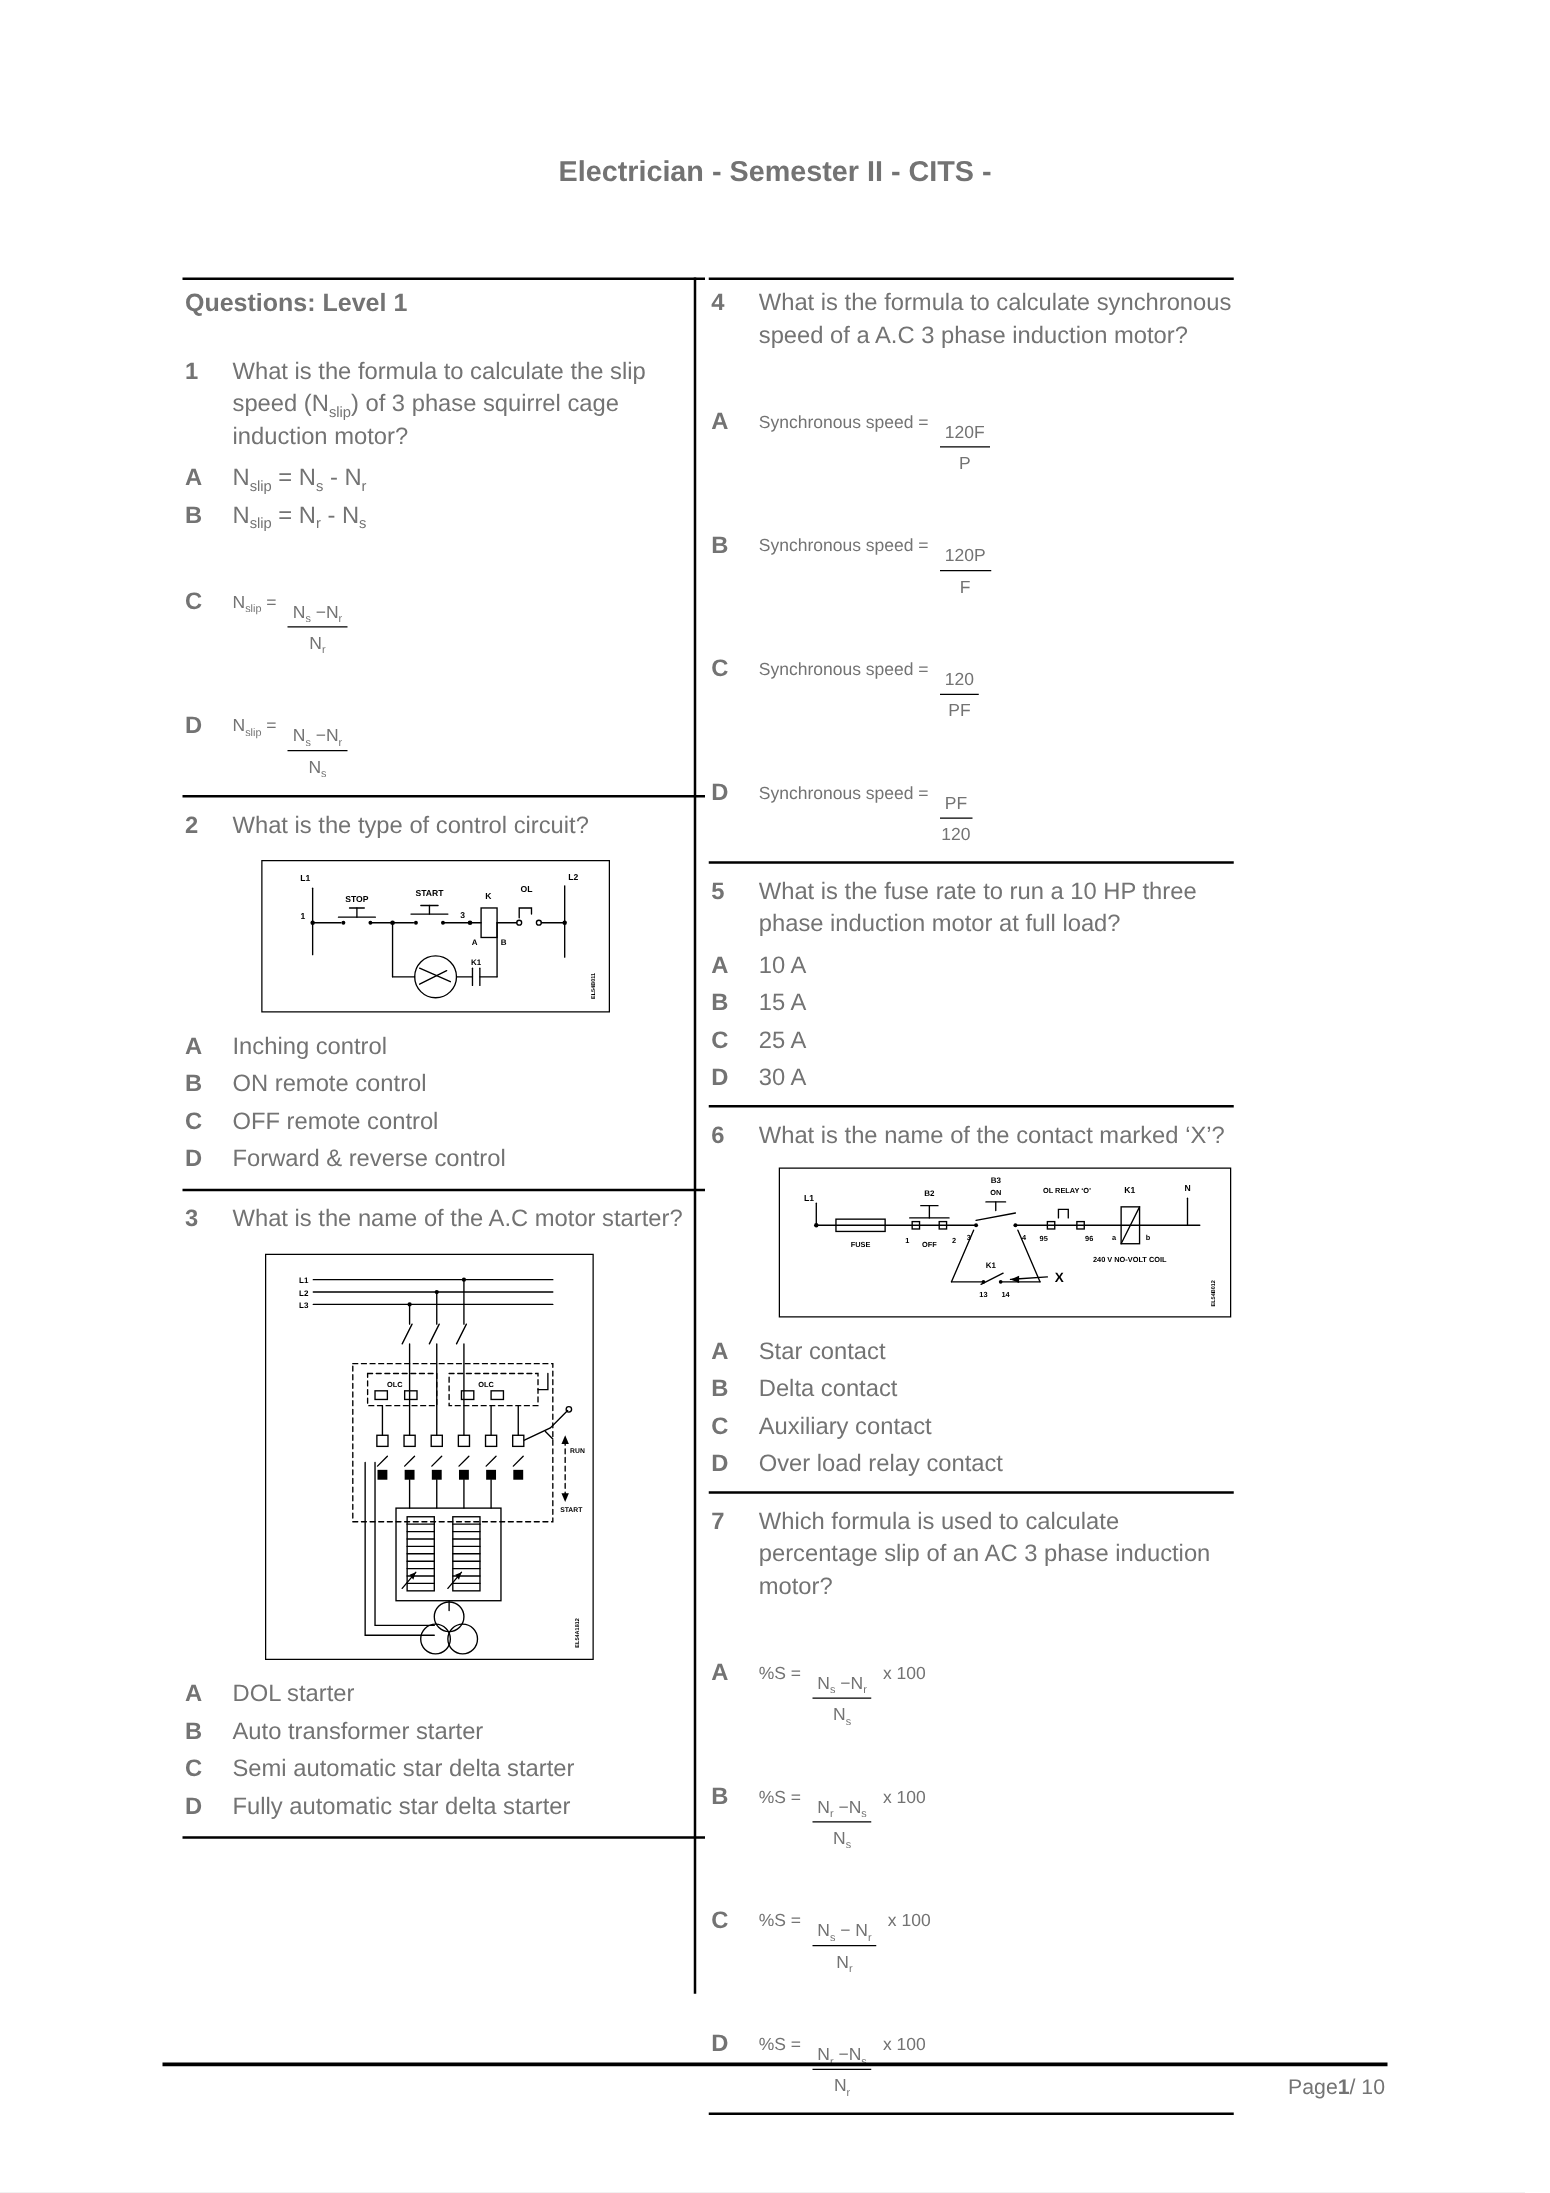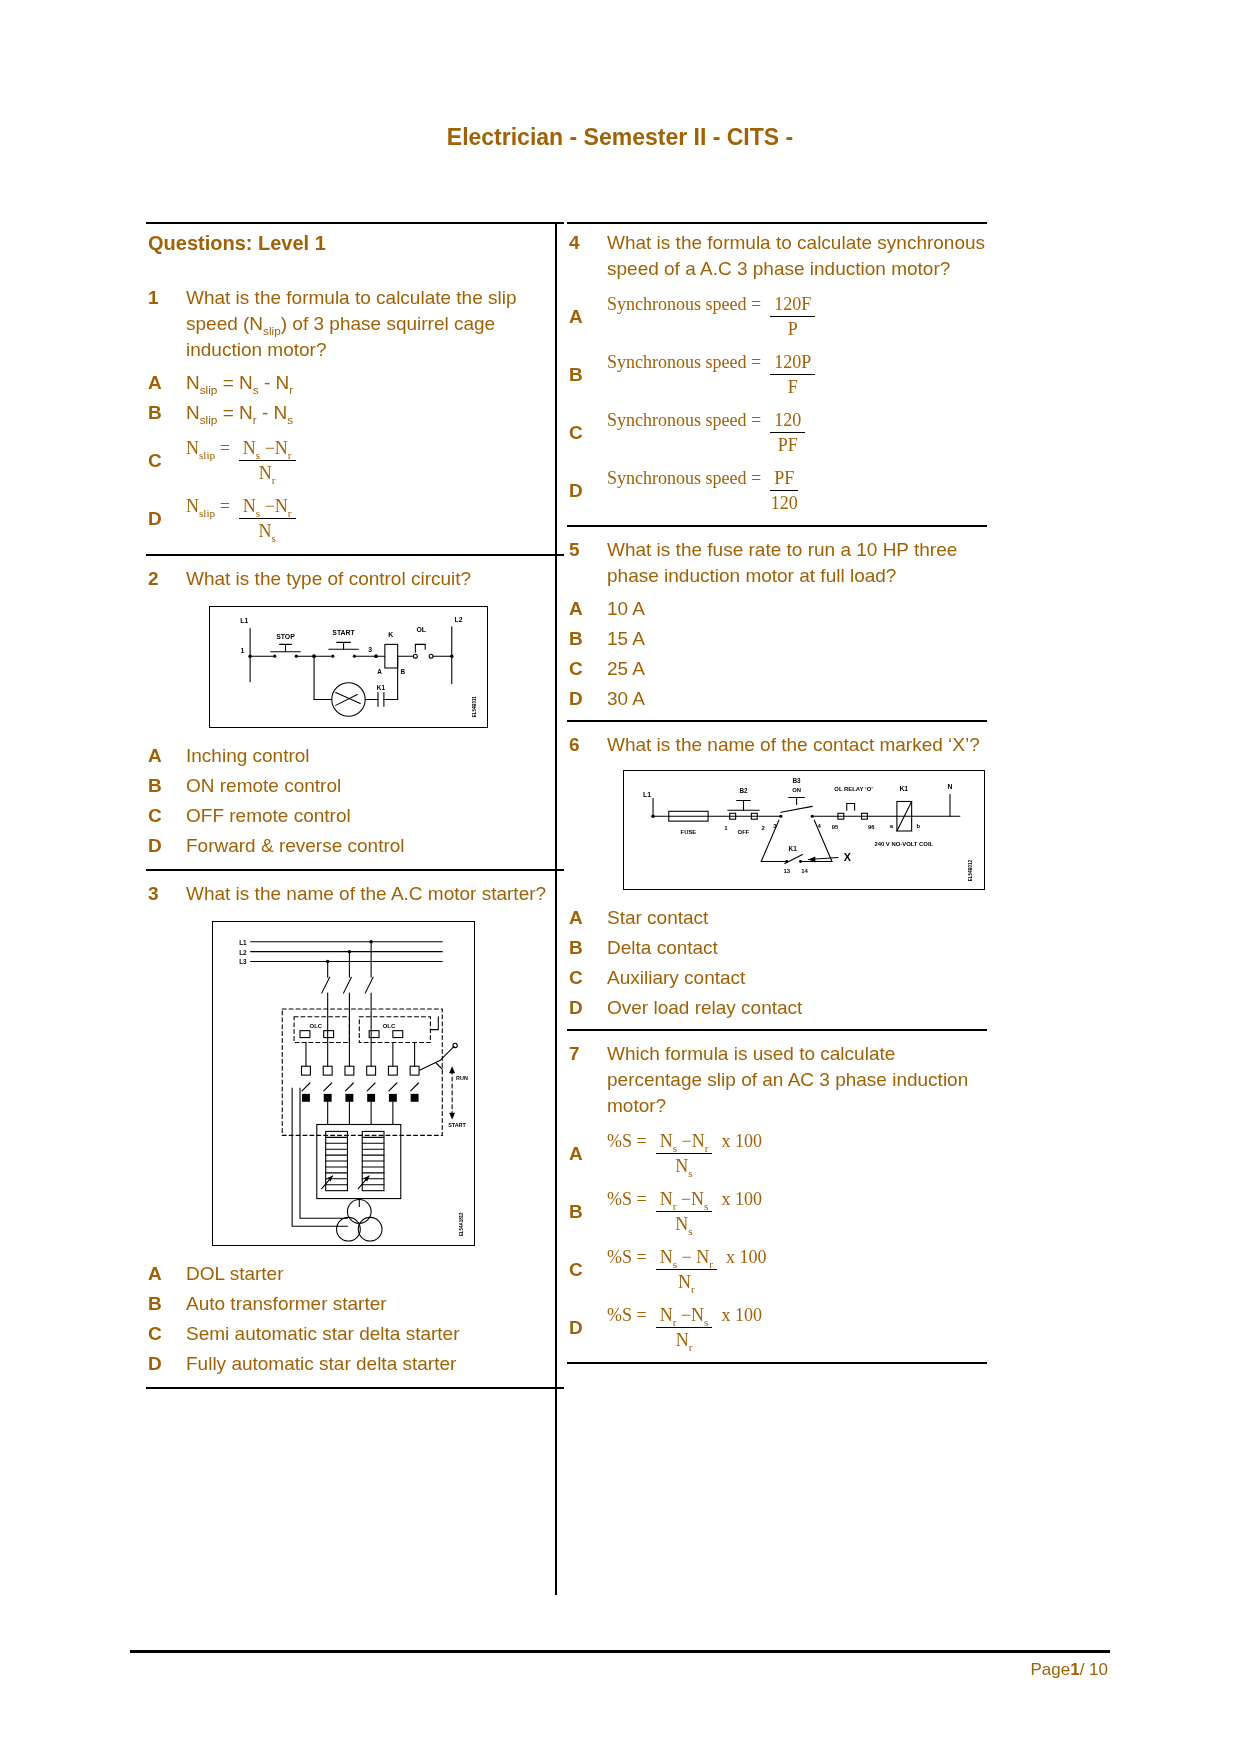--- a/index.html
+++ b/index.html
@@ -1,34 +1,34 @@
 <!DOCTYPE html>
 <html><head>
 <meta charset="utf-8">
 <style>
   html,body{margin:0;padding:0;background:#e8e8e8;}
   .page{position:relative;width:1240px;height:1754px;background:#ffffff;margin:0 auto;
-        font-family:"Liberation Sans",sans-serif;color:#a16207;overflow:hidden;}
+        font-family:"Liberation Sans",sans-serif;color:#737373;overflow:hidden;}
   .title{position:absolute;top:118px;left:0;width:100%;text-align:center;
          font-weight:bold;font-size:23px;line-height:38px;}
   .col{position:absolute;top:222px;}
   .col-left{left:146px;width:418px;}
   .col-right{left:567px;width:420px;}
   .divider{position:absolute;left:555px;top:222px;width:2px;height:1373px;background:#000;}
   .sep{border-top:2.5px solid #000;height:0;}
   .sec-h{font-size:20px;font-weight:bold;margin:8px 0 30px 2px;}
   .q{display:flex;align-items:flex-start;padding-left:2px;margin:10px 0 6px;}
   .qnum{font-weight:bold;width:26px;flex:none;font-size:19px;line-height:26px;}
   .qtext{font-size:19px;line-height:26px;padding-left:12px;}
   .opt{display:flex;align-items:baseline;padding-left:2px;margin:3px 0;font-size:19px;line-height:27px;}
   .opt .letter{font-weight:bold;width:26px;flex:none;}
   .opt .otext{padding-left:12px;}
   .fopt{align-items:center;margin:11px 0;}
-  .fwrap{display:flex;gap:9px;padding-left:12px;font-size:18px;line-height:22px;font-family:Liberation Serif, serif;}
-  .frac{display:inline-flex;flex-direction:column;align-items:center;}
+  .fwrap{display:flex;align-items:center;gap:9px;padding-left:12px;font-size:14px;line-height:22px;}
+  .frac{display:inline-flex;flex-direction:column;align-items:center;margin-top:41px;}
   .frac .num{border-bottom:1.7px solid #000;padding:0 4px 1px;}
   .frac .den{padding-top:1px;}
   sub{font-size:0.62em;line-height:0;}
   .diagram-box{border:1.4px solid #000;background:#fff;}
   .box-q2{width:277px;margin:14px 0 14px 63px;}
   .box-q3{width:261px;margin:14px 0 14px 66px;}
   .box-q6{width:360px;margin:12px 0 14px 56px;}
   svg{display:block;}
   svg text{font-weight:bold;fill:#000;stroke:none;font-family:"Liberation Sans",sans-serif;}
   .s line,.s polyline,.s rect,.s circle,.s path{stroke:#000;stroke-width:1.1;fill:none;stroke-linecap:round;}

